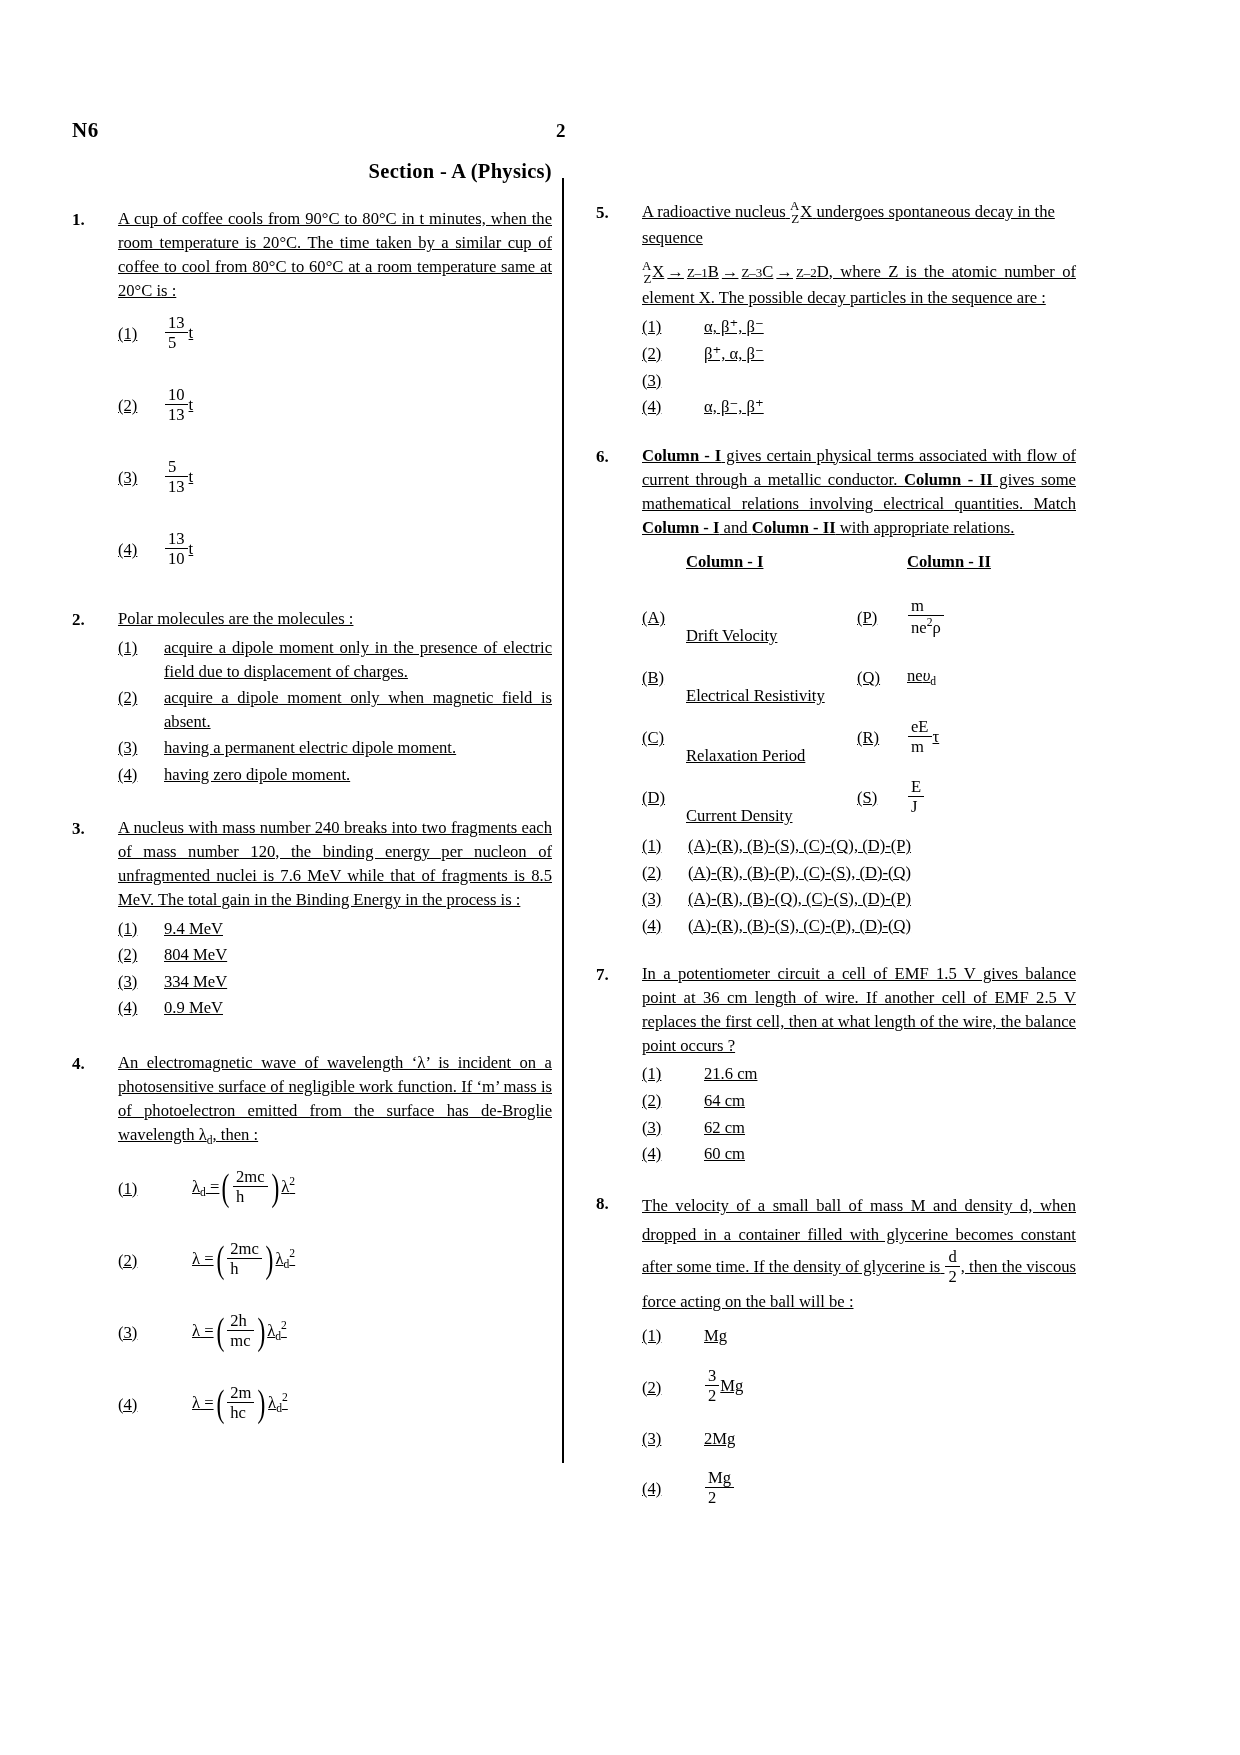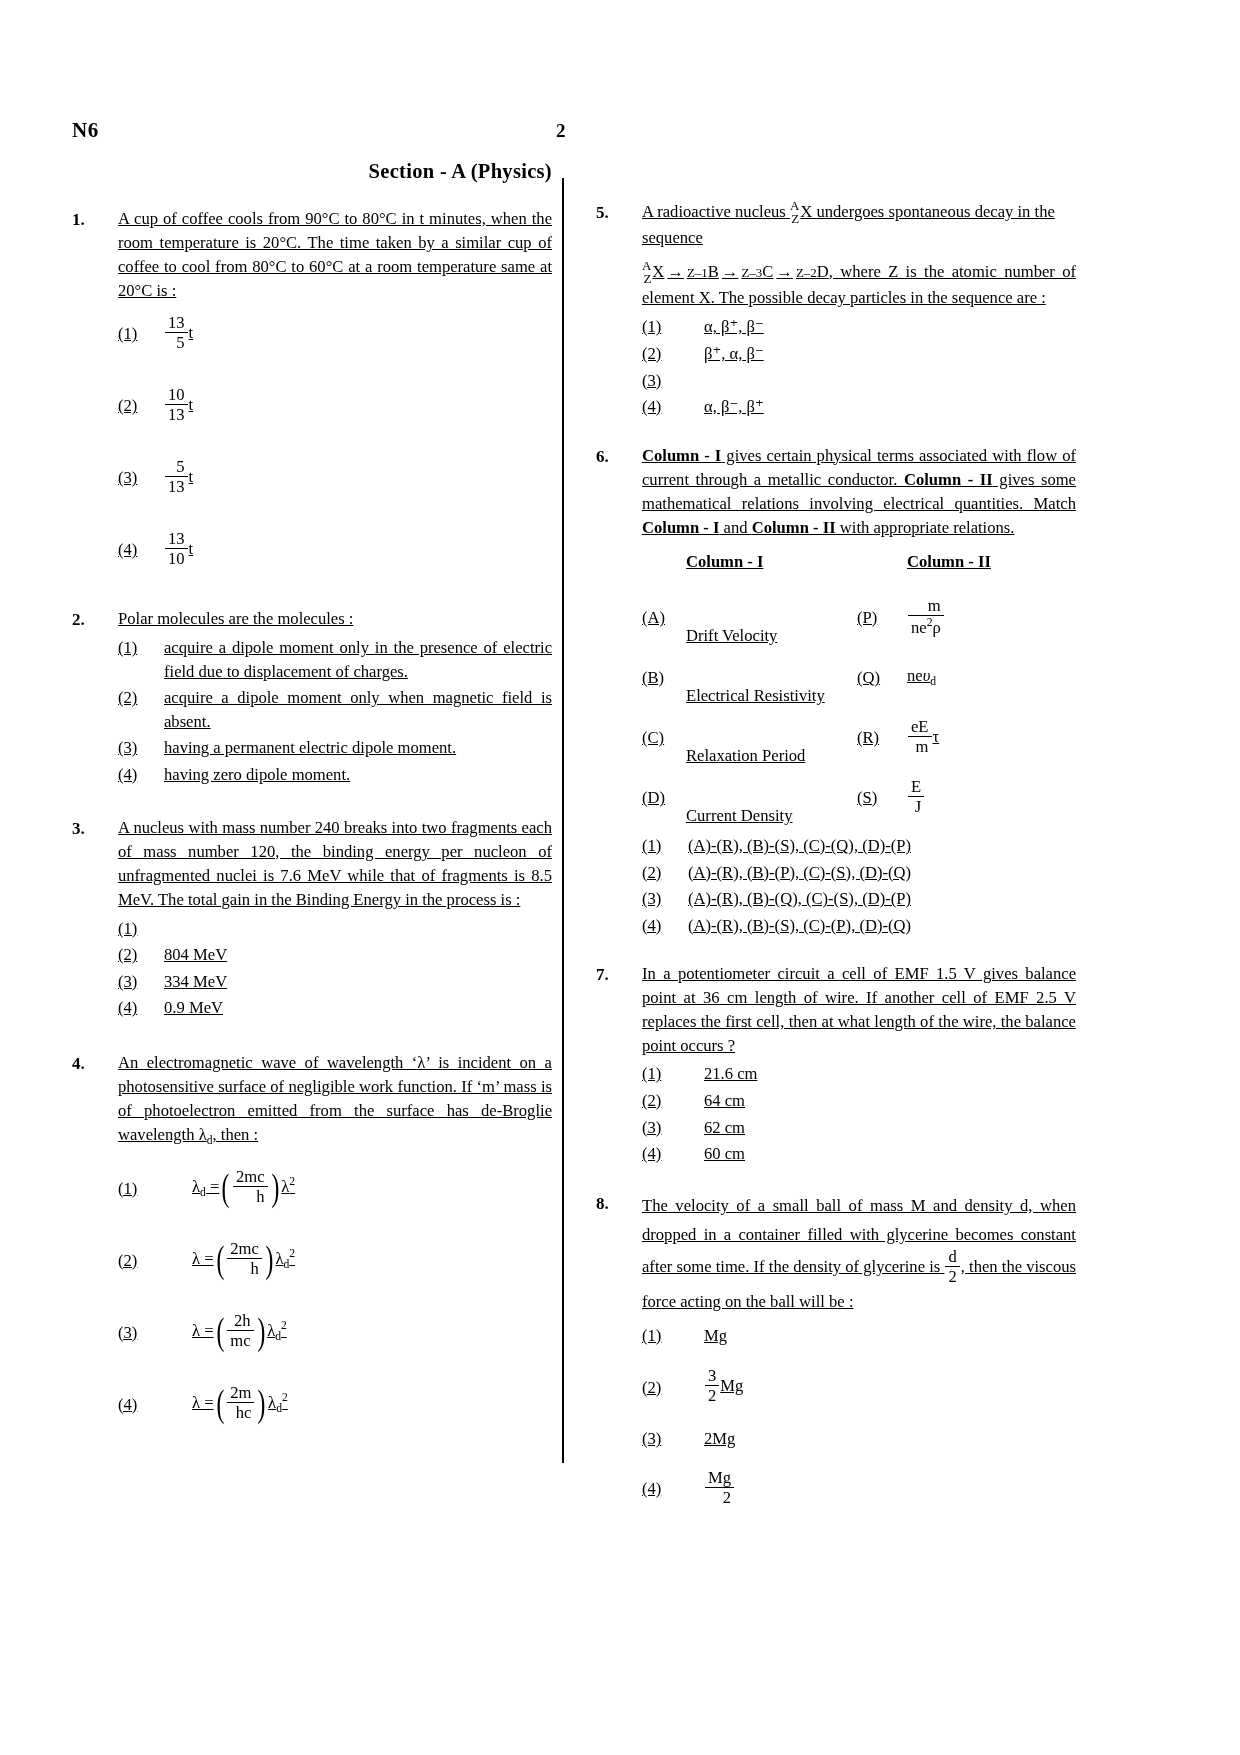--- a/index.html
+++ b/index.html
@@ -109,21 +109,21 @@
     text-align: justify;
   }
   .opt-val.nojust { text-align: left; }
   .opt.spaced { margin-bottom: 20px; }
   .opt.tall { min-height: 52px; align-items: center; }
   
   .frac {
     display: inline-flex;
     flex-direction: column;
     vertical-align: middle;
-    text-align: right;
+    text-align: left;
     margin: 0 1px;
     position: relative;
     top: -1px;
   }
   .frac .num {
     display: block;
     padding: 0 3px;
     line-height: 1.08;
     border-bottom: 1.3px solid #000;
   }
@@ -262,20 +262,21 @@
         </div>
       </div>
 
       <div class="q" style="margin-top:26px;">
         <div class="q-num">3.</div>
         <div class="q-body">
           <p class="q-text">A nucleus with mass number 240 breaks into two fragments each of mass number 120, the binding energy per nucleon of unfragmented nuclei is 7.6 MeV while that of fragments is 8.5 MeV.  The total gain in the Binding Energy in the process is :</p>
           <div class="opts">
             <div class="opt">
               <span class="opt-lbl">(1)</span>
+              <span class="opt-val nojust">9.4 MeV</span>
             </div>
             <div class="opt">
               <span class="opt-lbl">(2)</span>
               <span class="opt-val nojust">804 MeV</span>
             </div>
             <div class="opt">
               <span class="opt-lbl">(3)</span>
               <span class="opt-val nojust">334 MeV</span>
             </div>
             <div class="opt">

